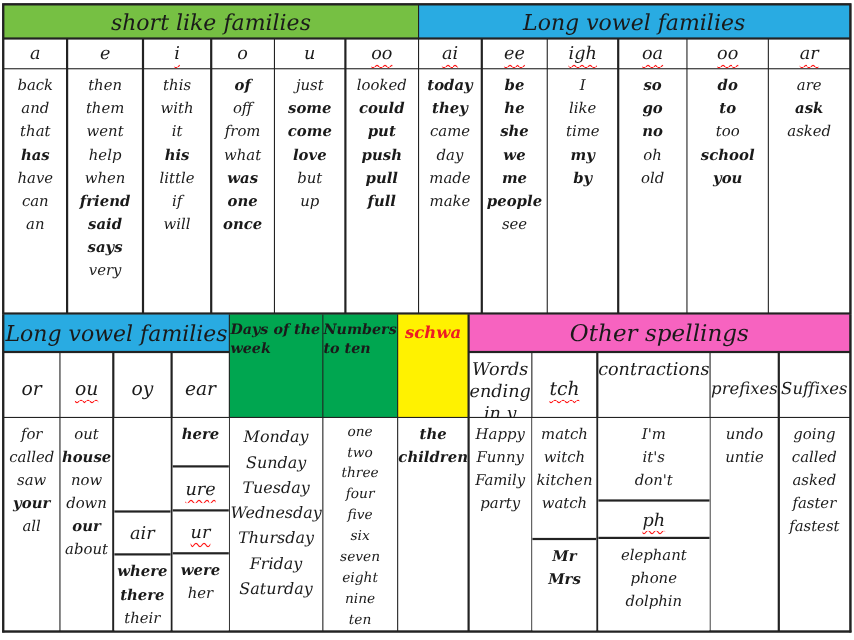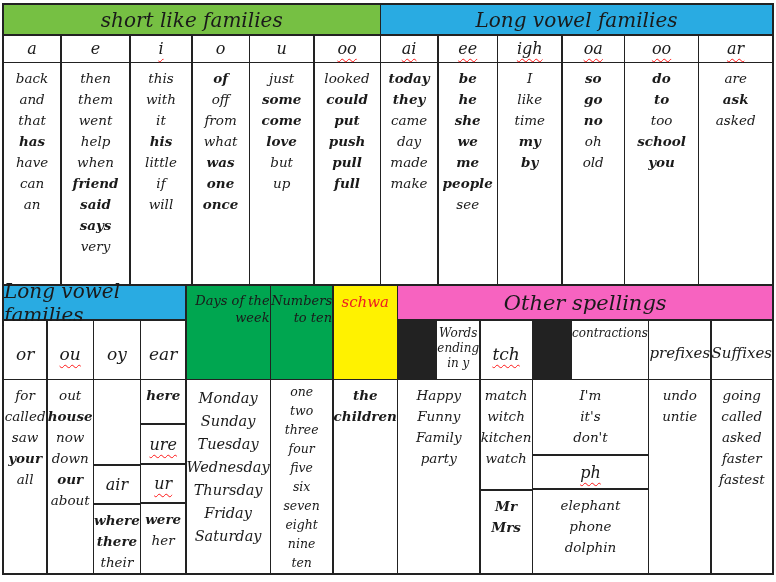--- a/index.html
+++ b/index.html
@@ -17,29 +17,29 @@
   .bottom-grid{grid-template-columns:58fr 55fr 60fr 60fr 83fr 60fr 61fr 62fr 68fr 69fr 66fr 74fr;
                grid-template-rows:33px 58px 193px;border-top:none;}
   .hdr{display:flex;align-items:center;justify-content:center;
        font-style:italic;font-size:20px;}
   .hdr.green{background:var(--green);}
   .hdr.cyan{background:var(--cyan);}
   .hdr.pink{background:var(--pink);font-size:21px;}
   .hdr.emerald{background:var(--emerald);}
   .hdr.yellow{background:var(--yellow);color:var(--red);}
   .sm-hdr{font-size:13px;line-height:1.3;align-items:flex-start;padding-top:7px;
-          text-align:right;grid-row:1/3;}
+          text-align:left;grid-row:1/3;font-weight:bold;}
   .hdr.yellow.sm-hdr{font-size:15px;}
   .cell{background:#ffffff;}
   .lbl{display:flex;align-items:center;justify-content:center;
        font-style:italic;font-size:16px;}
   .sub{align-items:flex-start;padding-top:23px;text-align:center;line-height:1.25;}
   .sub-lg{font-size:17px;}
   .sub-md{font-size:15px;}
-  .sub-sm{font-size:12px;padding-top:5px;margin-left:39px;}
+  .sub-sm{font-size:16px;padding-top:5px;}
   .sq-t{text-decoration-line:underline;text-decoration-style:wavy;
         text-decoration-color:#ff1616;text-decoration-thickness:1.2px;
         text-underline-offset:4px;}
   .words{padding-top:5px;text-align:center;font-style:italic;
          font-size:13.5px;line-height:21px;}
   .w{display:block;}
   .b{font-weight:bold;}
   .stack{display:flex;flex-direction:column;}
   .seg{background:#ffffff;}
   .seg + .seg{border-top:2px solid var(--line);}

